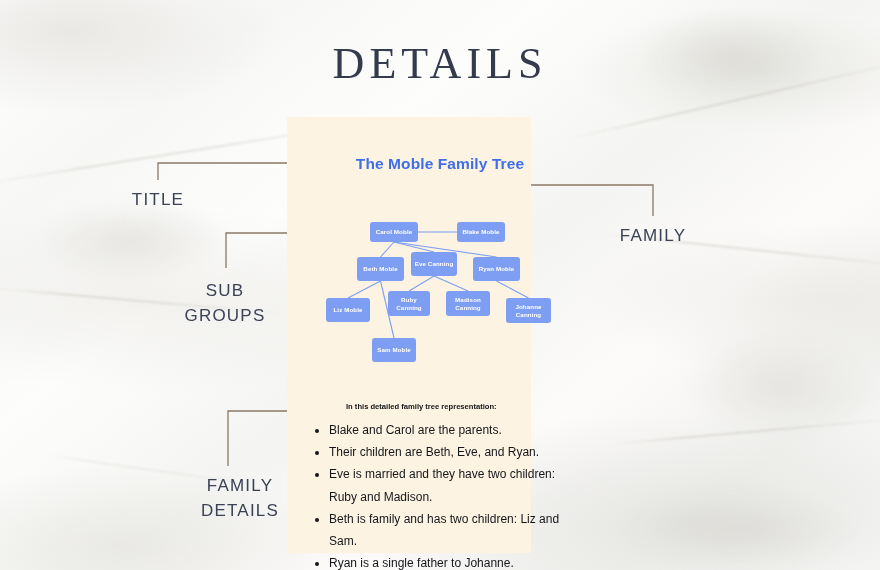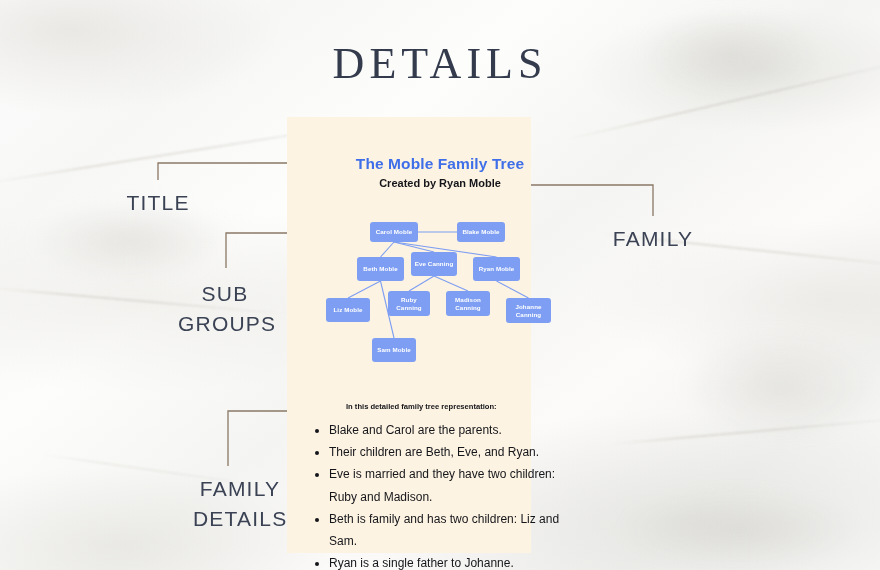--- a/index.html
+++ b/index.html
@@ -139,21 +139,21 @@
   #details-list li {
     font-size: 12px;
     color: #15161a;
     line-height: 1.85;
   }
 
   
   .ann-label {
     position: absolute;
     color: #3a4254;
-    font-size: 21px;
+    font-size: 17px;
     letter-spacing: 1.2px;
     text-align: center;
     line-height: 1.45;
     white-space: pre-line;
   }
   #ann-svg { position: absolute; left: 0; top: 0; pointer-events: none; }
 </style>
 </head>
 <body>
 
@@ -184,21 +184,20 @@
   <div class="ann-label" style="left:112px; top:188px; width:92px;">TITLE</div>
   <div class="ann-label" style="left:178px; top:279px; width:94px;">SUB
 GROUPS</div>
   <div class="ann-label" style="left:193px; top:474px; width:94px;">FAMILY
 DETAILS</div>
   <div class="ann-label" style="left:607px; top:224px; width:92px;">FAMILY</div>
 
   <div id="card">
 
     <div id="doc-title">The Moble Family Tree</div>
-    <div id="doc-subtitle">Created by Ryan Moble</div>
 
     <div id="tree">
       <svg id="tree-lines" width="306" height="160">
           <line x1="131" y1="15" x2="170" y2="15" stroke="#7d9ef2" stroke-width="1.1"></line>
           <line x1="107" y1="25" x2="93.5" y2="40" stroke="#7d9ef2" stroke-width="1.1"></line>
           <line x1="107" y1="25" x2="147" y2="35" stroke="#7d9ef2" stroke-width="1.1"></line>
           <line x1="107" y1="25" x2="209.5" y2="40" stroke="#7d9ef2" stroke-width="1.1"></line>
           <line x1="93.5" y1="64" x2="61" y2="81" stroke="#7d9ef2" stroke-width="1.1"></line>
           <line x1="93.5" y1="64" x2="107" y2="121" stroke="#7d9ef2" stroke-width="1.1"></line>
           <line x1="147" y1="59" x2="122" y2="74" stroke="#7d9ef2" stroke-width="1.1"></line>

